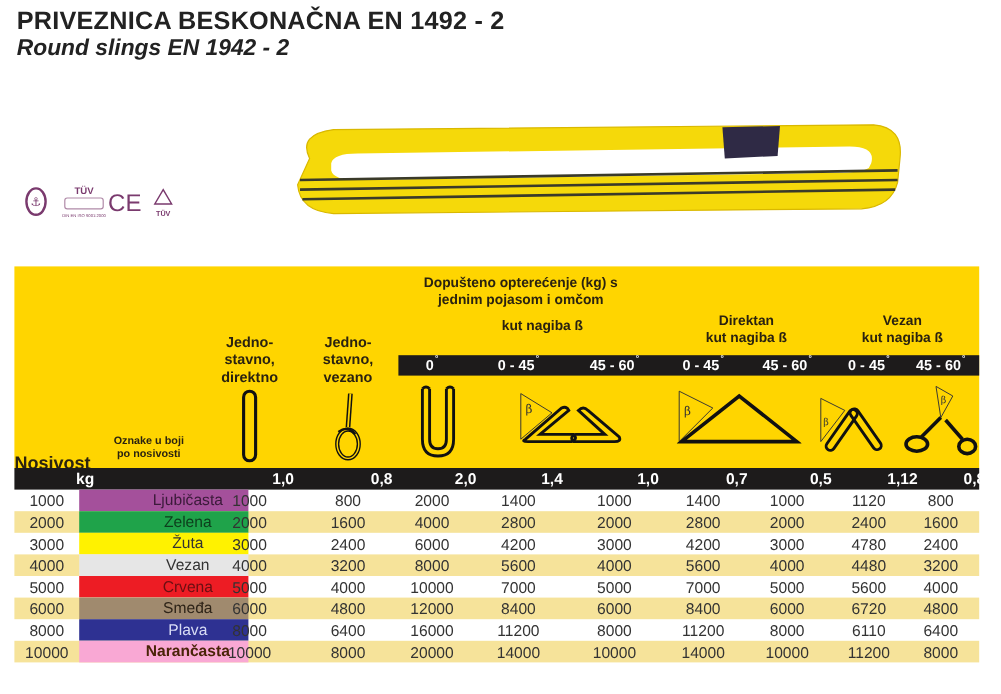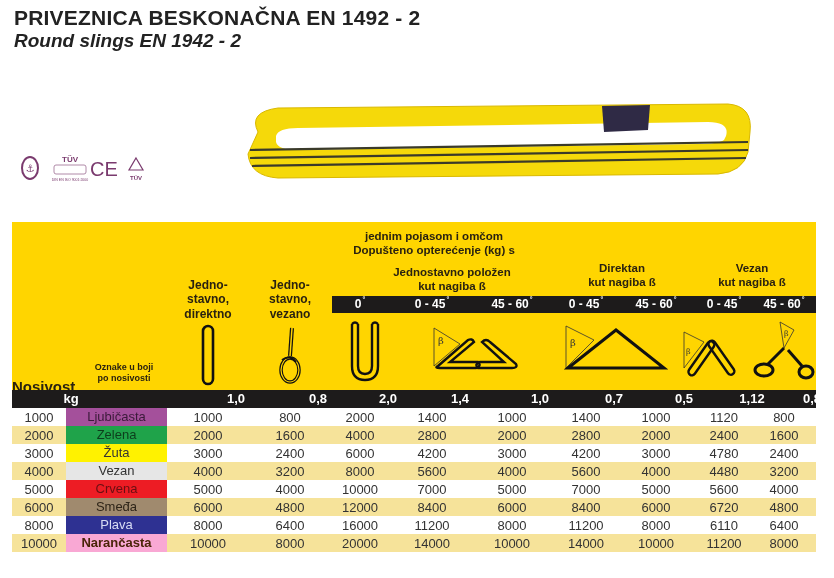--- a/index.html
+++ b/index.html
@@ -12,21 +12,21 @@
   .hdr-text{position:absolute;font-weight:bold;color:#2a2210;text-align:center;line-height:1.2;}
   .band{position:absolute;background:#1d1b1b;color:#fff;font-weight:bold;}
   .band span{position:absolute;text-align:center;}
   .band sup{font-size:7px;vertical-align:top;position:relative;top:-1px;margin-left:1px;}
   .kgrow{position:absolute;left:12px;top:390px;width:804px;height:18px;background:#1d1b1b;color:#fff;font-weight:bold;font-size:13px;}
   .kgrow span{position:absolute;top:1px;text-align:center;padding-left:28px;}
   .rows{position:absolute;left:12px;top:408px;width:804px;}
   .row{position:relative;height:18px;font-size:13px;color:#333;}
   .row.alt{background:#F6E39A;}
   .row span{position:absolute;top:2px;text-align:center;}
-  .swatch{position:absolute;left:54px;top:0;width:101px;height:18px;font-size:13px;text-align:center;line-height:18px;}
+  .swatch{position:absolute;left:54px;top:0;width:101px;height:18px;font-size:13px;text-align:center;line-height:18px;padding-left:40px;}
   .icon{position:absolute;}
 </style>
 </head>
 <body>
 
 <div class="title">PRIVEZNICA BESKONAČNA EN 1492 - 2</div>
 <div class="subtitle">Round slings EN 1942 - 2</div>
 
 <svg class="sling" viewBox="0 0 520 100">
   <path d="M20,40 Q10,20 40,16 L490,12 Q515,14 512,40 L510,60 Q505,80 480,82 L40,86 Q12,84 10,62 Z" fill="#F5D90A" stroke="#d9b800" stroke-width="1"></path>
@@ -82,25 +82,24 @@
   </div>
   <svg class="icon" style="left:264px;top:104px;" width="28" height="60" viewBox="0 0 28 60">
     <path d="M16,2 L14,30" stroke="#111" stroke-width="4" fill="none"></path>
     <path d="M16,2 L14,30" stroke="#FFD500" stroke-width="1.5" fill="none"></path>
     <ellipse cx="14" cy="44" rx="9" ry="12" fill="none" stroke="#111" stroke-width="3.5"></ellipse>
     <ellipse cx="14" cy="44" rx="9" ry="12" fill="none" stroke="#FFD500" stroke-width="1.2"></ellipse>
     <path d="M6,34 Q14,28 20,36" stroke="#111" stroke-width="2" fill="none"></path>
   </svg>
 
   <div class="hdr-text" style="left:322px;top:8px;width:200px;font-size:11.5px;">
+    <div>Dopušteno opterećenje (kg) s</div>
     <div>jednim pojasom i omčom</div>
-    <div>Dopušteno opterećenje (kg) s</div>
   </div>
   <div class="hdr-text" style="left:340px;top:44px;width:200px;font-size:11.5px;">
-    <div>Jednostavno položen</div>
     <div>kut nagiba ß</div>
   </div>
 
   <div class="hdr-text" style="left:550px;top:40px;width:120px;font-size:11.5px;">
     <div>Direktan</div>
     <div>kut nagiba ß</div>
   </div>
   <div class="hdr-text" style="left:680px;top:40px;width:120px;font-size:11.5px;">
     <div>Vezan</div>
     <div>kut nagiba ß</div>

